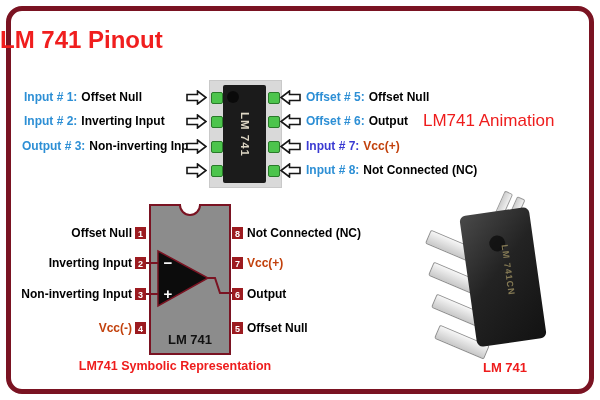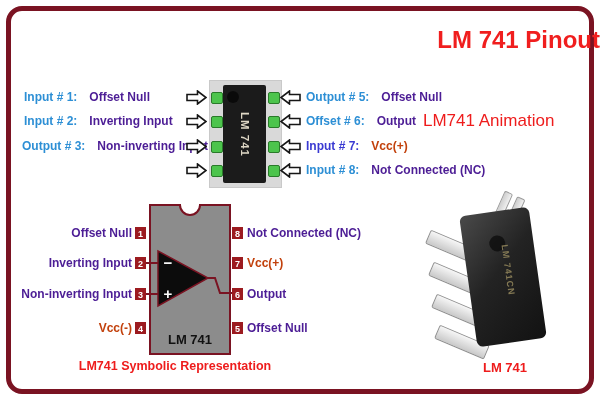--- a/index.html
+++ b/index.html
@@ -4,28 +4,28 @@
 <style>
   html,body{margin:0;padding:0;background:#ffffff;}
   #stage{position:relative;width:600px;height:400px;background:#ffffff;overflow:hidden;
          font-family:"Liberation Sans", sans-serif;}
   .abs{position:absolute;}
 
   
   #frame{left:6px;top:6px;right:6px;bottom:6px;border:5px solid #7a1322;border-radius:16px;}
 
   
-  #title{left:0;top:26px;width:100%;text-align:right;font-size:24px;font-weight:bold;color:#f01e1e;}
+  #title{left:0;top:26px;width:100%;text-align:left;font-size:24px;font-weight:bold;color:#f01e1e;}
 
   
   .row-label{position:absolute;font-weight:bold;font-size:12px;line-height:15px;white-space:nowrap;}
-  .pfx{padding-right:12px;}
+  .pfx{padding-right:4px;}
   .blue{color:#2d8fd5;}
   .indigo{color:#3a3ad2;}
-  .dred{color:#4c1d95;}
+  .dred{color:#000000;}
   .bred{color:#c2410c;}
   .arrow{position:absolute;width:21px;height:15px;}
 
   
   #dip-top{left:209px;top:80px;width:71px;height:106px;background:#d9d9d9;border:1px solid #c9c9c9;}
   #dip-top-body{position:absolute;left:13px;top:4px;width:43px;height:98px;background:#1b1b1b;border-radius:2px;}
   #dip-top-blob{position:absolute;left:4px;top:6px;width:12px;height:12px;border-radius:50%;background:#000;opacity:.6;}
   #dip-top-label{position:absolute;left:0;top:0;width:100%;height:100%;display:flex;align-items:center;justify-content:center;
      writing-mode:vertical-rl;color:#ddd6c4;font-size:11.5px;font-weight:bold;letter-spacing:1px;}
   .gpin{position:absolute;width:12px;height:12px;background:#4cc44c;border:1px solid #2a7a2a;border-radius:2px;box-sizing:border-box;}
@@ -104,21 +104,21 @@
       <polygon points="20,4.5 9.5,4.5 9.5,1 1,7.5 9.5,14 9.5,10.5 20,10.5" fill="#ffffff" stroke="#161616" stroke-width="1.6"></polygon>
     </svg>
   <svg class="arrow" style="left:280px;top:139px;" viewBox="0 0 21 15">
       <polygon points="20,4.5 9.5,4.5 9.5,1 1,7.5 9.5,14 9.5,10.5 20,10.5" fill="#ffffff" stroke="#161616" stroke-width="1.6"></polygon>
     </svg>
   <svg class="arrow" style="left:280px;top:163px;" viewBox="0 0 21 15">
       <polygon points="20,4.5 9.5,4.5 9.5,1 1,7.5 9.5,14 9.5,10.5 20,10.5" fill="#ffffff" stroke="#161616" stroke-width="1.6"></polygon>
     </svg>
 
   <div class="row-label" style="left:306px;top:90px;">
-    <span class="pfx blue">Output # 5:</span><span class="dred">Offset Null</span>
+    <span class="pfx blue">Offset # 5:</span><span class="dred">Offset Null</span>
   </div>
   <div class="row-label" style="left:306px;top:114px;">
     <span class="pfx blue">Offset # 6:</span><span class="dred">Output</span>
   </div>
   <div class="row-label" style="left:306px;top:139px;">
     <span class="pfx indigo">Input # 7:</span><span class="bred">Vcc(+)</span>
   </div>
   <div class="row-label" style="left:306px;top:163px;">
     <span class="pfx blue">Input # 8:</span><span class="dred">Not Connected (NC)</span>
   </div>

